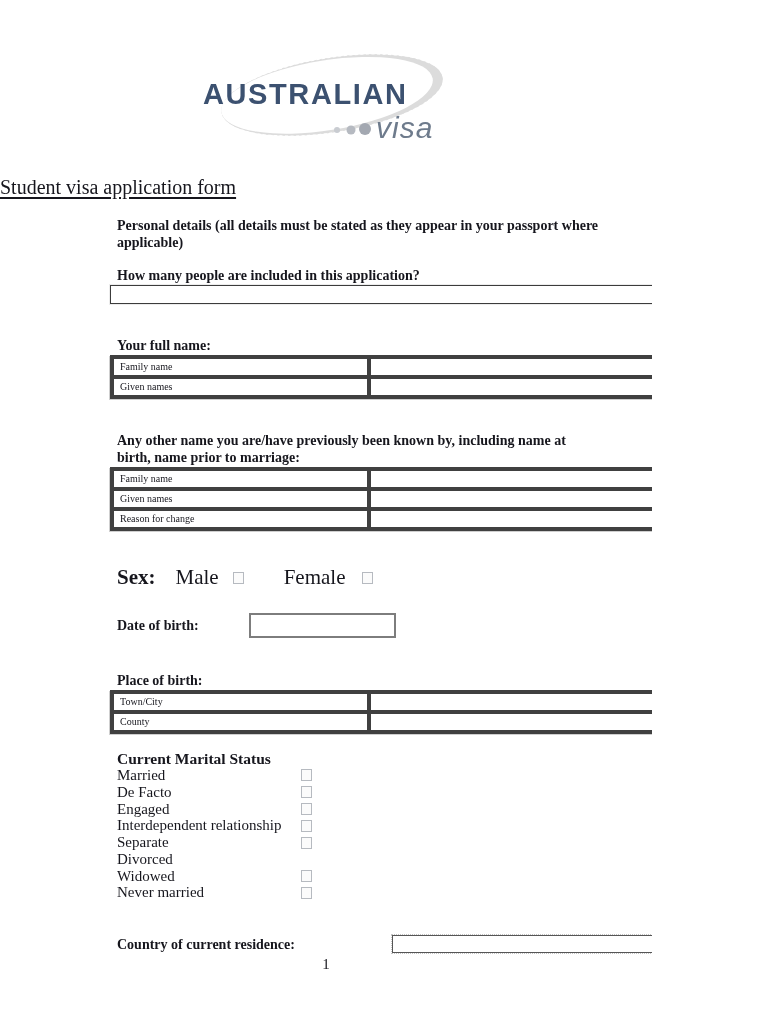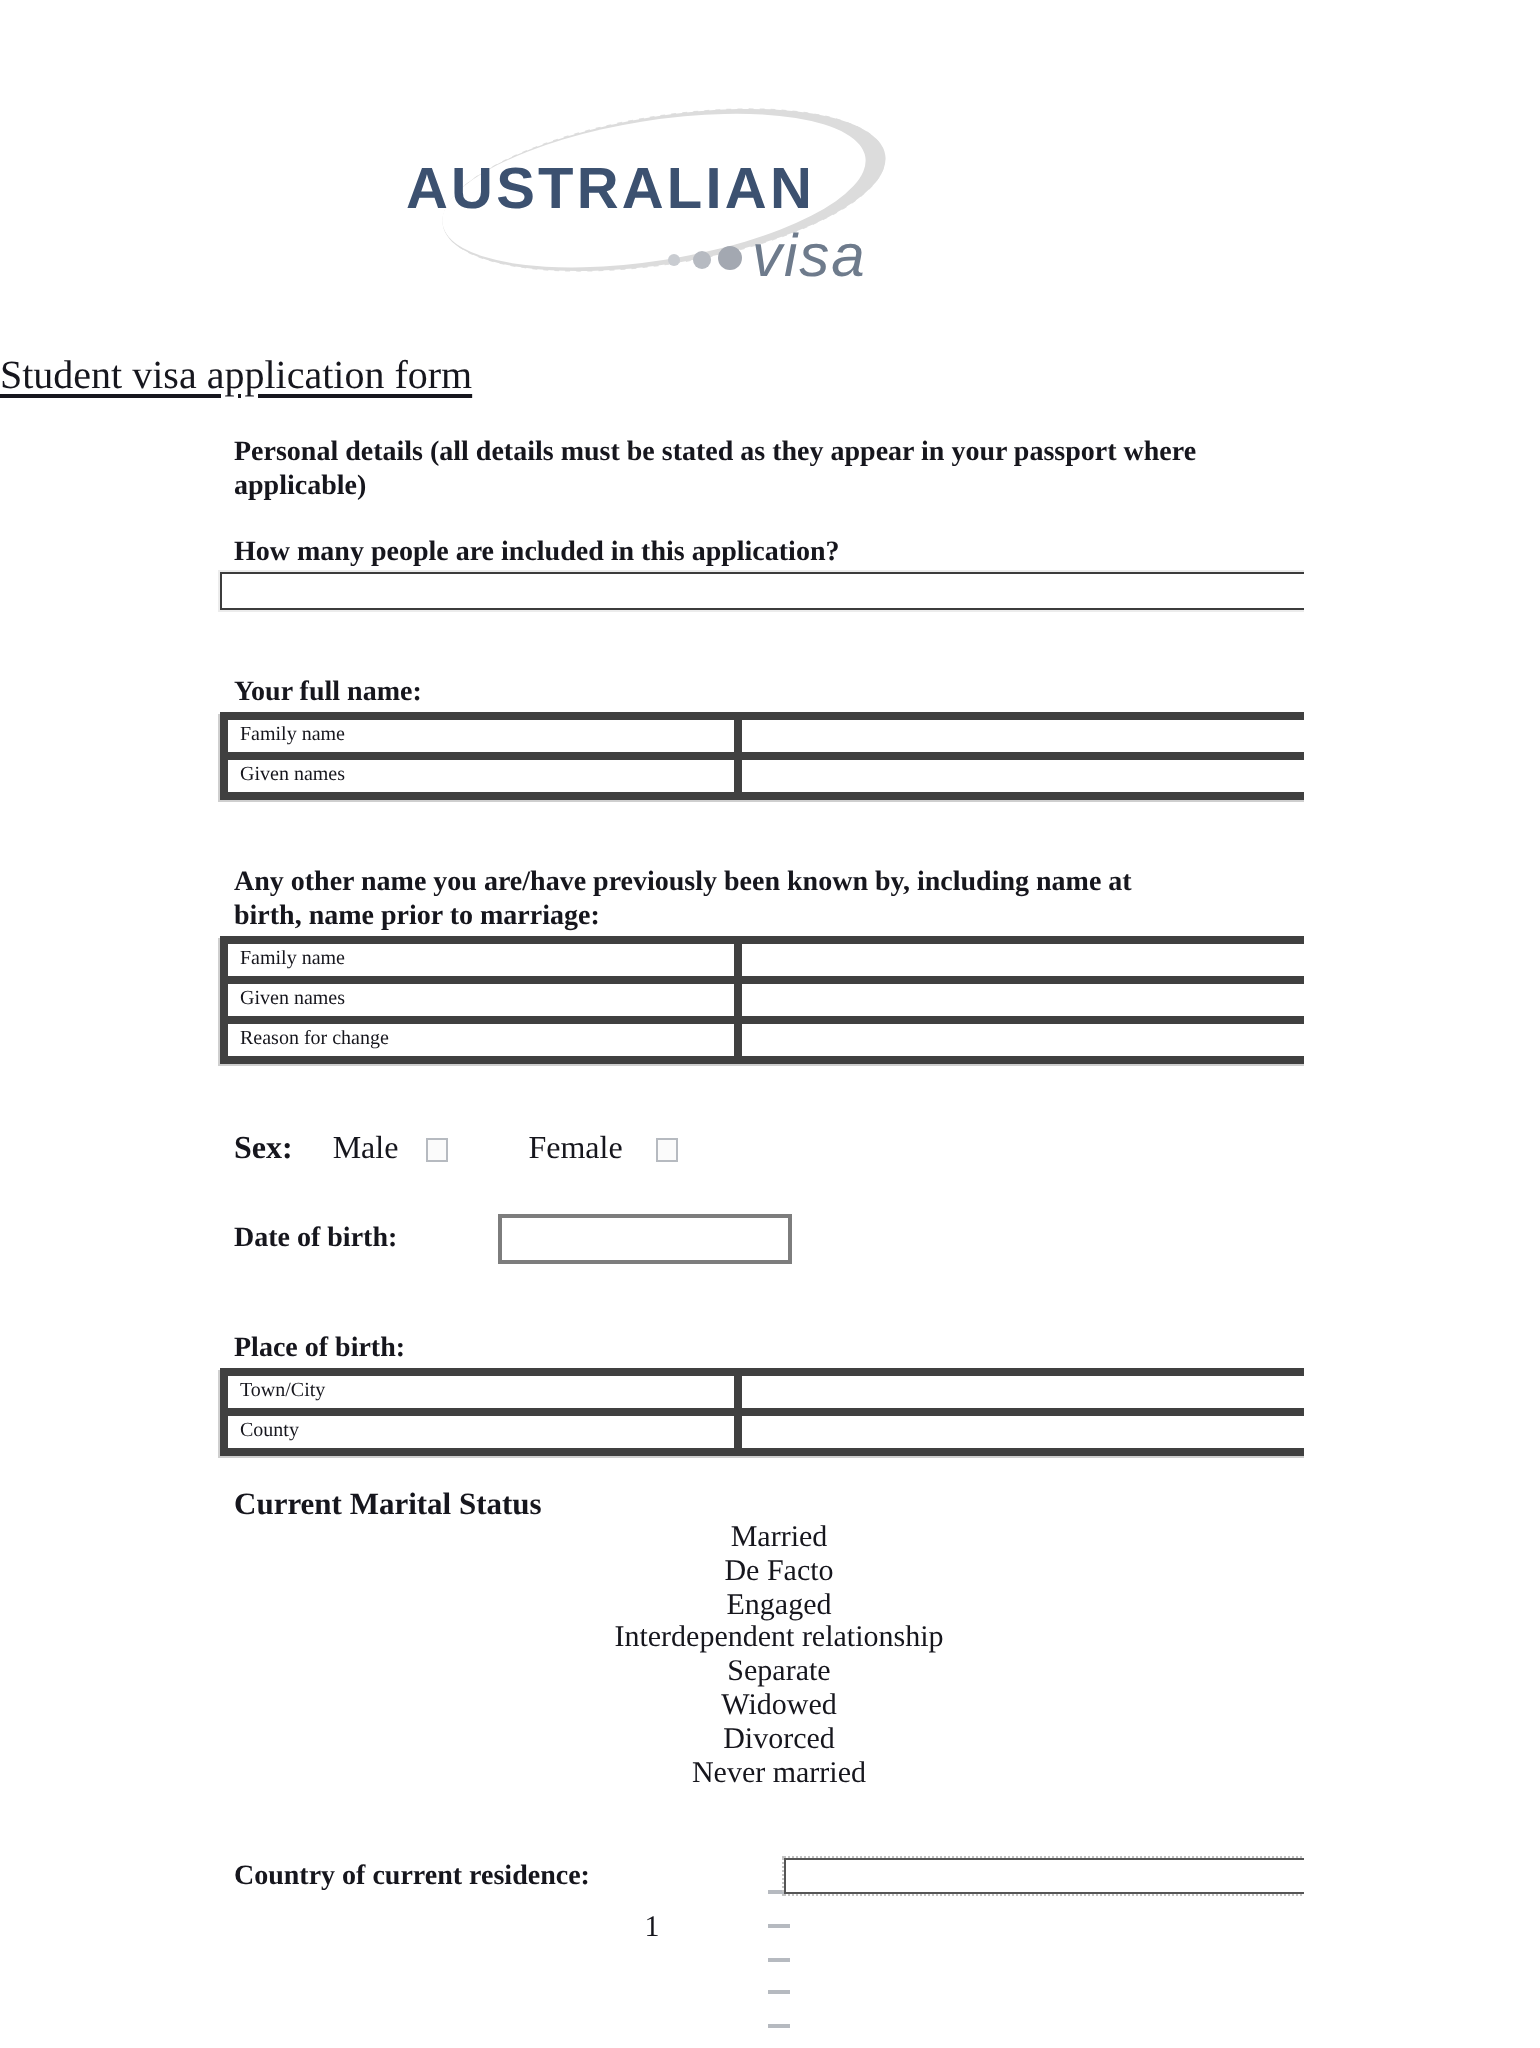--- a/index.html
+++ b/index.html
@@ -55,21 +55,21 @@
     line-height:16px;
     padding:0 0 0 6px;
     background:#fff;
   }
   table.form-table col.c1 { width:257px; }
   table.form-table td.val { padding:0; }
   table.form-table tr.dotted-sep td { border-bottom:1px dotted #9a9a9a; }
 
   .sec-heading-2 { margin-top:33px; }
 
-  .sex-row { margin-top:34px; display:flex; align-items:center; padding-left:7px; font-size:16px; }
+  .sex-row { margin-top:34px; display:flex; align-items:center; padding-left:7px; font-size:21px; }
   .sex-row .sex-label { margin-right:20px; }
   .sex-row .opt-male { }
   .sex-row .cb-male { margin-left:14px; }
   .sex-row .opt-female { margin-left:40px; }
   .sex-row .cb-female { margin-left:17px; }
 
   .checkbox {
     display:inline-block;
     width:9px; height:10px;
     border:1px solid #b6bac0;
@@ -81,21 +81,21 @@
   .dob-box {
     width:143px; height:21px;
     border:2px solid #7d7d7d;
     background:#fff;
   }
 
   .pob-heading { margin-top:34px; }
 
   .marital { margin-top:16px; padding-left:7px; }
   .marital-heading { font-size:15.5px; line-height:17px; }
-  .marital-row { display:flex; align-items:center; height:16.8px; font-size:15px;flex-direction:column; }
+  .marital-row { display:flex; align-items:center; height:16.8px; font-size:15px; }
   .marital-row .m-label { flex:0 0 184px; }
 
   .country-row { margin-top:32px; display:flex; align-items:center; height:22px; }
   .country-row .country-label { flex:0 0 275px; }
   .country-box {
     width:273px; height:16px;
     border:1px solid #565656;
     outline:1px dotted #c4c4c4;
     background:#fff;
   }
@@ -237,25 +237,25 @@
       </div>
       <div class="marital-row">
         <span class="m-label">Interdependent relationship</span>
         <span class="checkbox"></span>
       </div>
       <div class="marital-row">
         <span class="m-label">Separate</span>
         <span class="checkbox"></span>
       </div>
       <div class="marital-row">
+        <span class="m-label">Divorced</span>
+      </div>
+      <div class="marital-row">
         <span class="m-label">Widowed</span>
         <span class="checkbox"></span>
-      </div>
-      <div class="marital-row">
-        <span class="m-label">Divorced</span>
       </div>
       <div class="marital-row">
         <span class="m-label">Never married</span>
         <span class="checkbox"></span>
       </div>
     </div>
 
     <div class="country-row indent">
       <span class="b h15 country-label">Country of current residence:</span>
       <span class="country-box"></span>

